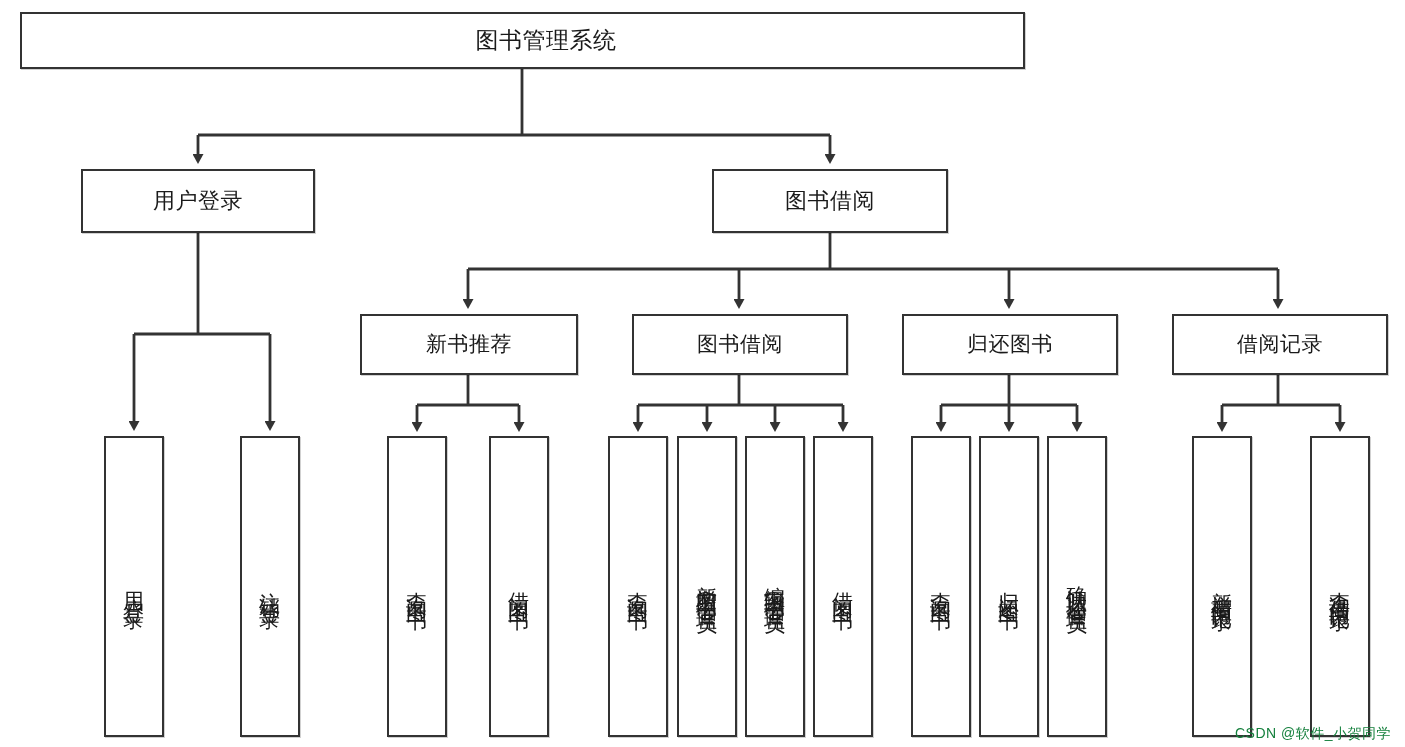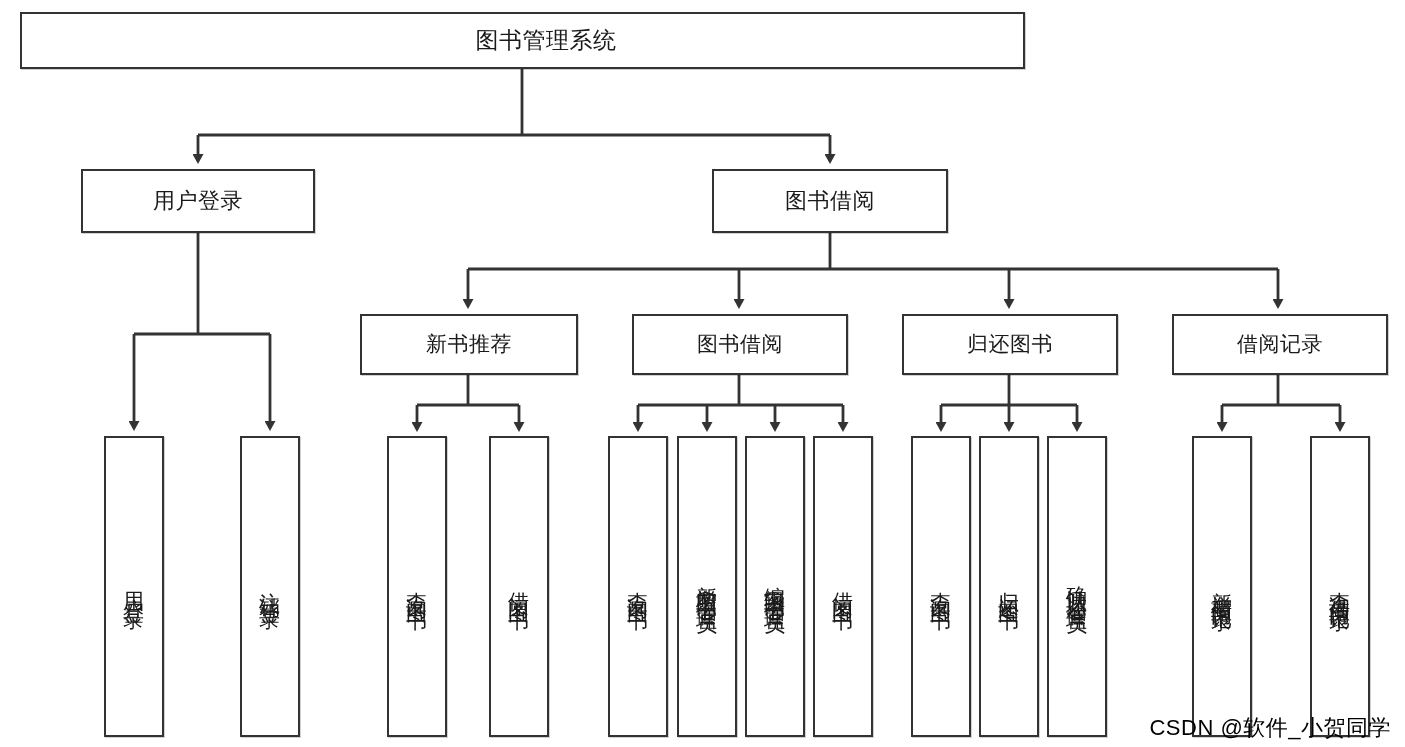--- a/index.html
+++ b/index.html
@@ -61,22 +61,22 @@
     line-height: 1;
   }
   .node.leaf.tall .label {
     font-size: 21px;
     letter-spacing: 4px;
   }
   .watermark {
     position: absolute;
     right: 14px;
     bottom: 4px;
-    font-size: 22px;
-    color: #000000;
+    font-size: 14px;
+    color: #15803d;
     white-space: nowrap;
     letter-spacing: 0.5px;
   }
 </style>
 </head>
 <body>
 
 <div id="canvas">
 
   <svg class="links" viewBox="0 0 1405 747" xmlns="http://www.w3.org/2000/svg">

